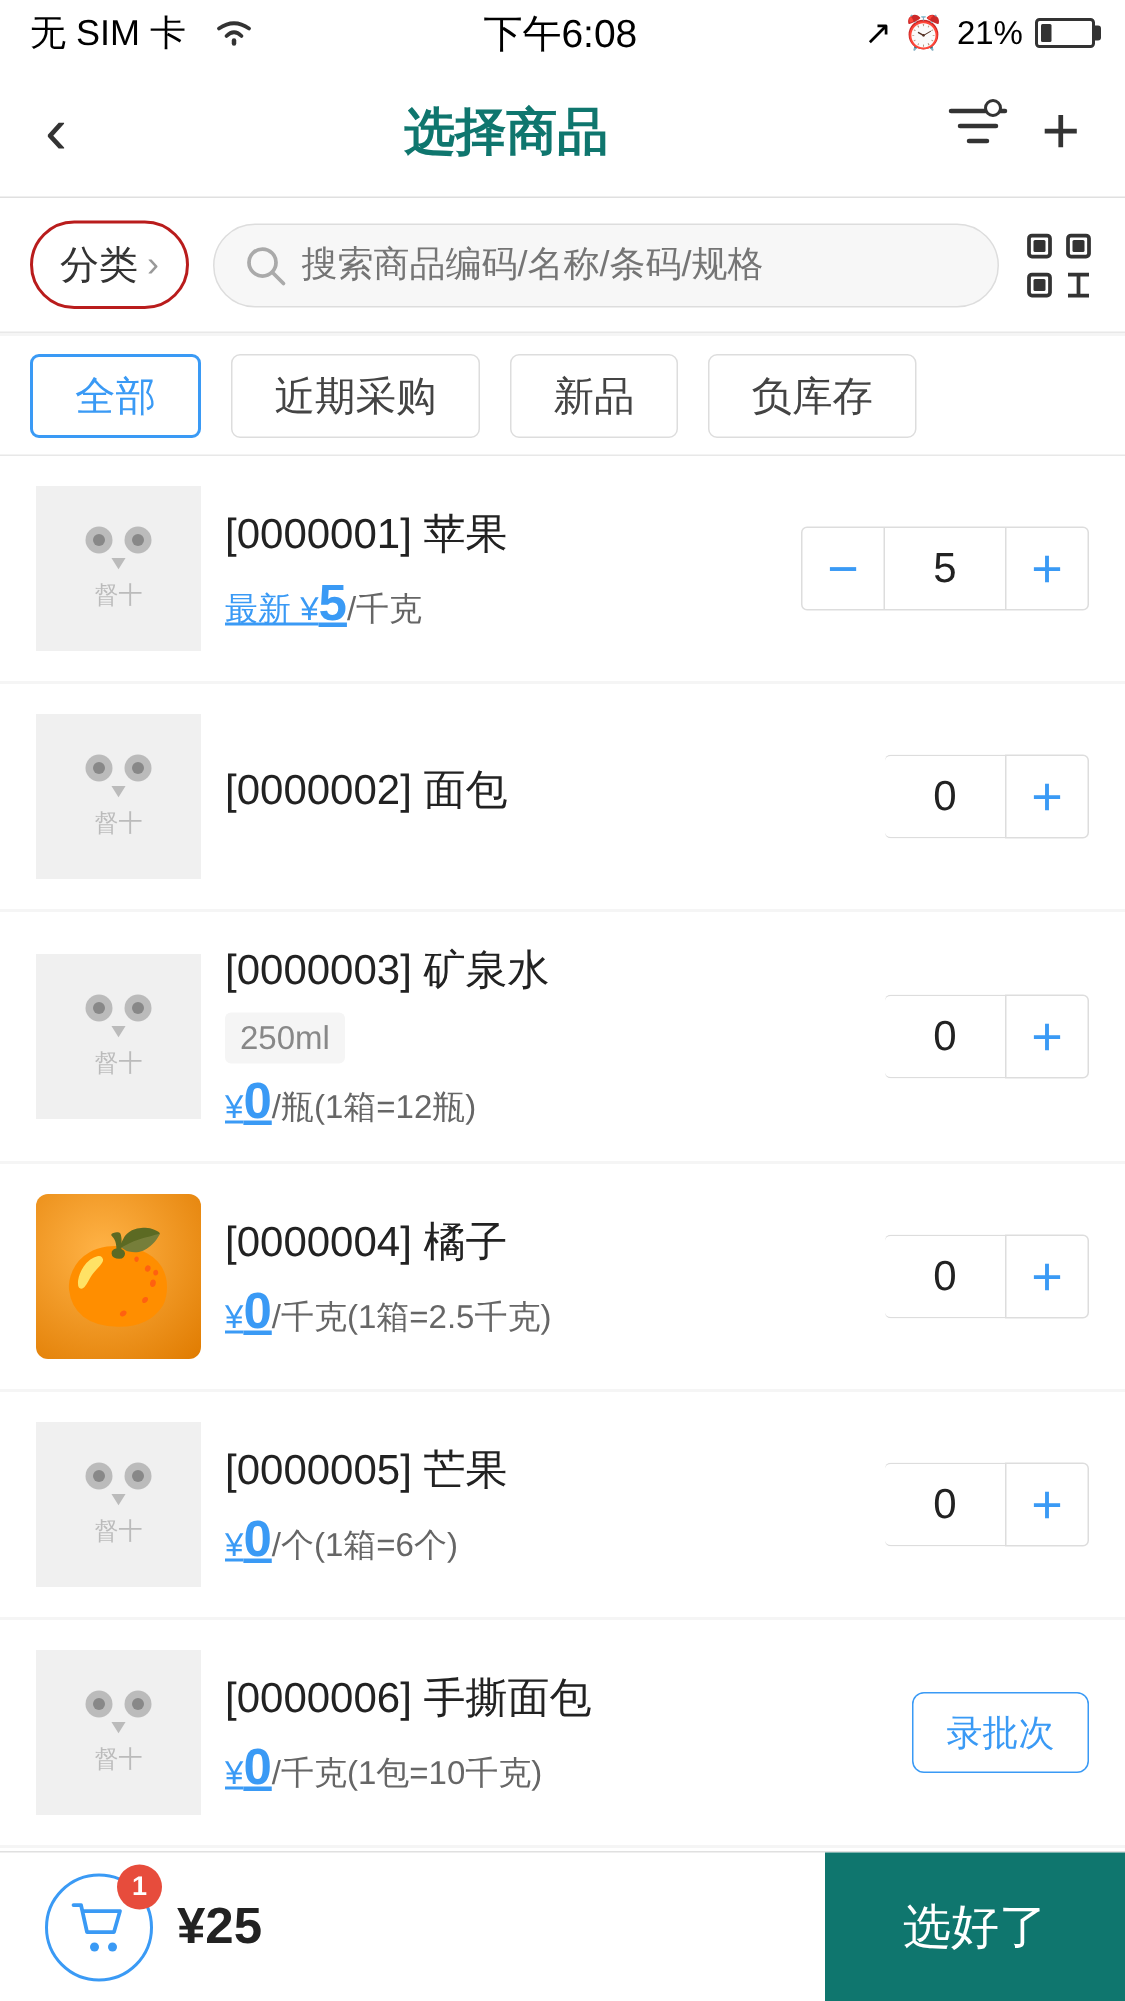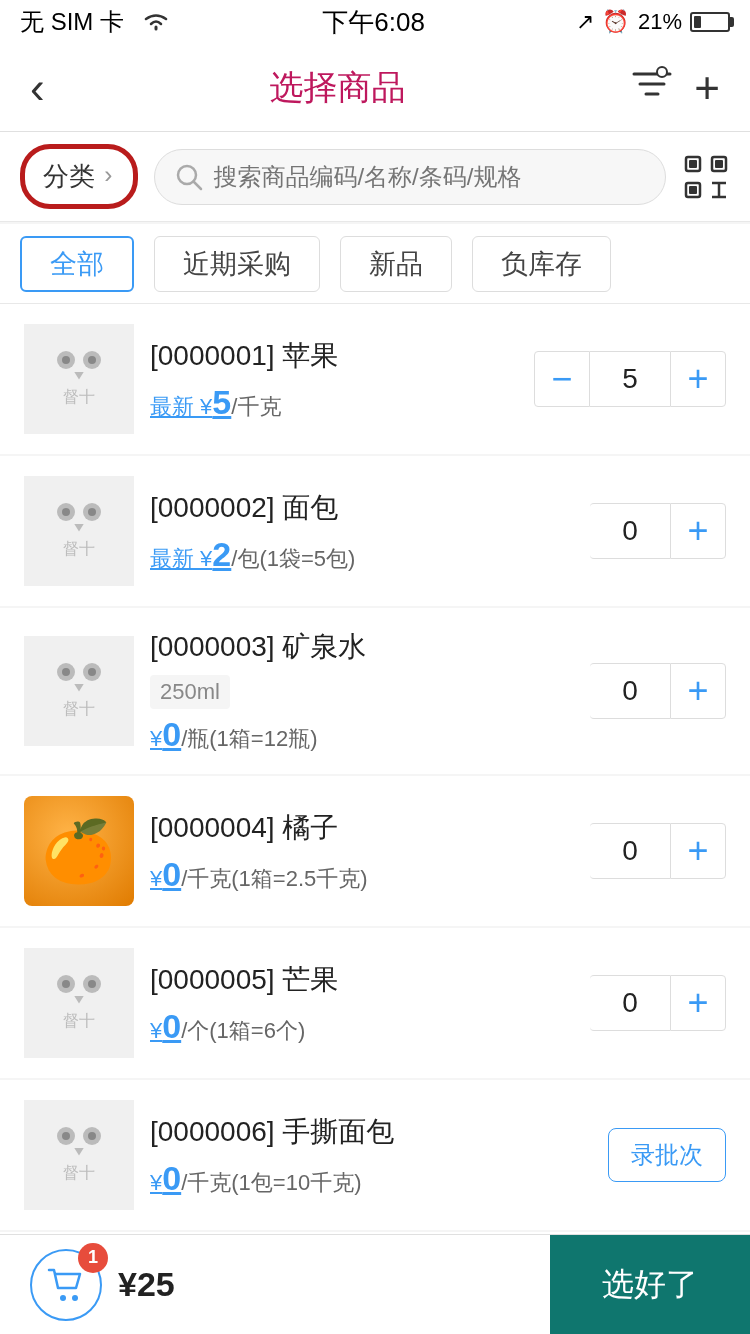--- a/index.html
+++ b/index.html
@@ -77,22 +77,22 @@
       height: 88px;
       background: #fff;
       display: flex;
       align-items: center;
       justify-content: space-between;
       padding: 0 30px;
       border-bottom: 1px solid #e0e0e0;
     }
     .nav-title {
       font-size: 34px;
-      font-weight: 400;
-      color: #be185d;
+      font-weight: 700;
+      color: #0f766e;
     }
     .nav-left, .nav-right {
       display: flex;
       align-items: center;
       gap: 20px;
     }
     .nav-icon {
       font-size: 36px;
       color: #333;
       cursor: pointer;
@@ -105,29 +105,28 @@
       background: #fff;
       display: flex;
       align-items: center;
       padding: 0 20px;
       gap: 16px;
       border-bottom: 1px solid #e8e8e8;
     }
     .category-btn {
       display: flex;
       align-items: center;
-      border: 5px solid #b91c1c;
+      border: 2px solid #b91c1c;
       border-radius: 30px;
       padding: 10px 18px;
       font-size: 26px;
       color: #333;
       background: #fff;
       white-space: nowrap;
       gap: 6px;
-      font-family: Liberation Mono, monospace;
     }
     .search-box {
       flex: 1;
       height: 56px;
       border: 1px solid #ddd;
       border-radius: 30px;
       background: #f7f7f7;
       display: flex;
       align-items: center;
       padding: 0 20px;
@@ -519,23 +518,20 @@
         <div class="owl-eyes">
           <div class="owl-eye"></div>
           <div class="owl-eye"></div>
         </div>
         <div class="owl-beak"></div>
         <div class="owl-text">督十</div>
       </div>
     </div>
     <div class="product-info">
       <div class="product-name">[0000002] 面包</div>
-      <div class="product-price">
-        <span class="prefix">最新 ¥</span><span class="amount">2</span><span class="unit">/包(1袋=5包)</span>
-      </div>
     </div>
     <div class="qty-control">
       <input class="qty-input" type="text" value="0" style="border-radius: 4px 0px 0px 4px; border-right: none;">
       <button class="qty-btn plus" style="border-radius:0 4px 4px 0; border-left:1px solid #ddd;">+</button>
     </div>
   </div>
 
   <div class="product-item" style="min-height:150px;">
     <div class="product-img">
       <div class="owl-logo">

